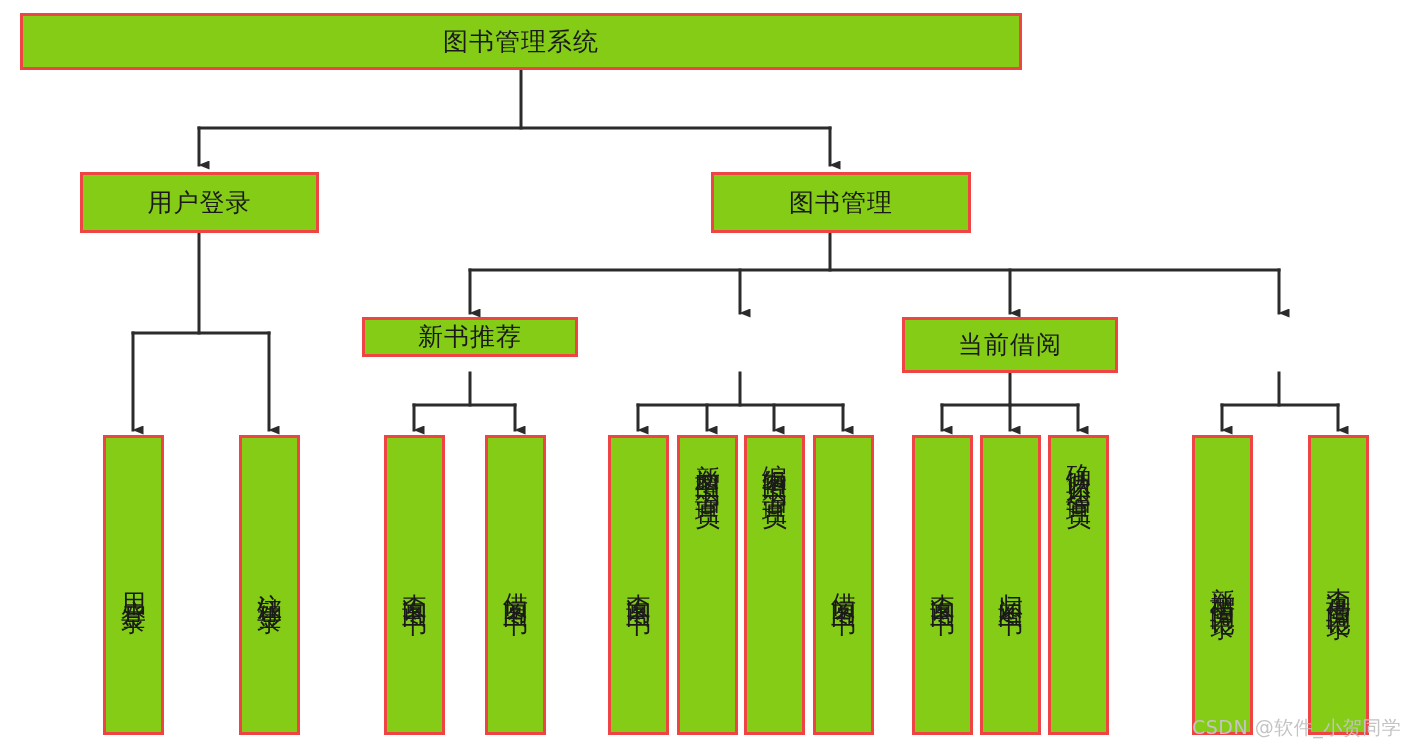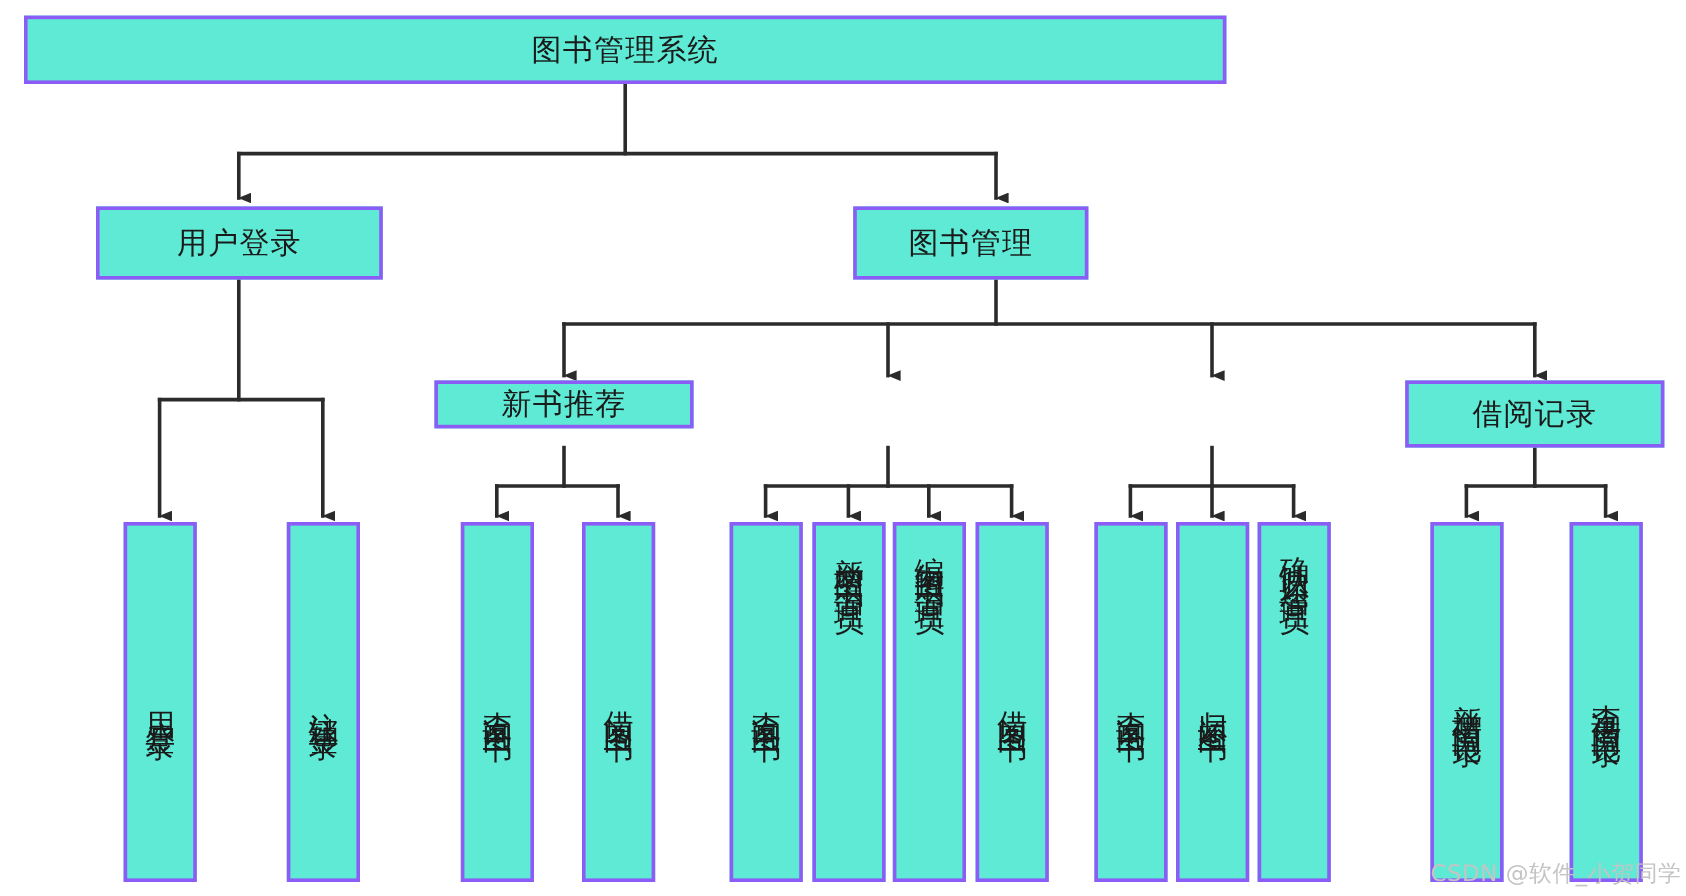--- a/index.html
+++ b/index.html
@@ -21,22 +21,22 @@
     position: absolute;
     left: 0;
     top: 0;
     width: 1405px;
     height: 747px;
     pointer-events: none;
   }
   .node {
     position: absolute;
     box-sizing: border-box;
-    background: #5eead4;
-    border: 3px solid #8b5cf6;
+    background: #84cc16;
+    border: 3px solid #ef4444;
     display: flex;
     align-items: center;
     justify-content: center;
     color: #1a1a1a;
   }
   .node.horiz .label {
     font-size: 25px;
     line-height: 1.1;
     letter-spacing: 1px;
     white-space: nowrap;
@@ -129,33 +129,33 @@
   </svg>
 
   <div class="node horiz" style="left:20px; top:13px; width:1002px; height:57px;">
     <span class="label">图书管理系统</span>
   </div>
 
   <div class="node horiz" style="left:80px; top:172px; width:239px; height:61px;">
     <span class="label">用户登录</span>
   </div>
 
-  <div class="node horiz" style="left:711px; top:172px; width:196px; height:61px;">
+  <div class="node horiz" style="left:711px; top:172px; width:260px; height:61px;">
     <span class="label">图书管理</span>
   </div>
 
   <div class="node horiz" style="left:362px; top:317px; width:216px; height:40px;">
     <span class="label">新书推荐</span>
   </div>
 
 
-
-  <div class="node horiz" style="left:1171px; top:317px; width:216px; height:56px;">
-    <span class="label">借阅记录</span>
-  </div>
+  <div class="node horiz" style="left:902px; top:317px; width:216px; height:56px;">
+    <span class="label">当前借阅</span>
+  </div>
+
 
   <div class="node vert centered" style="left:103px; top:435px; width:61px; height:300px;">
     <span class="label">用户登录</span>
   </div>
 
   <div class="node vert centered" style="left:239px; top:435px; width:61px; height:300px;">
     <span class="label">注销登录</span>
   </div>
 
   <div class="node vert centered" style="left:384px; top:435px; width:61px; height:300px;">

